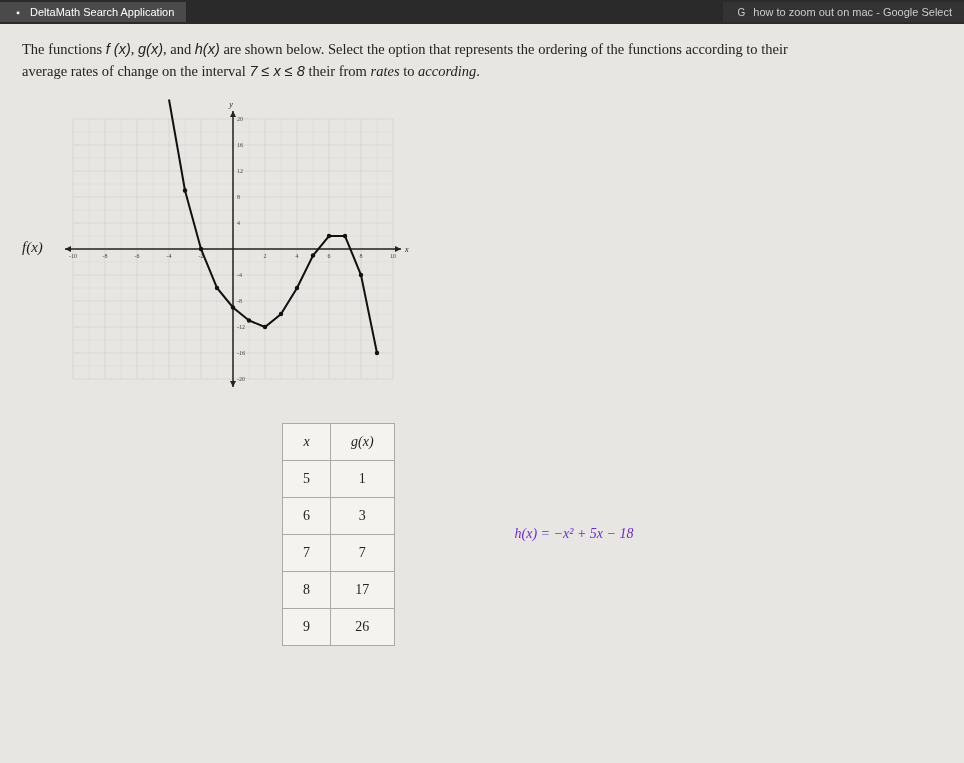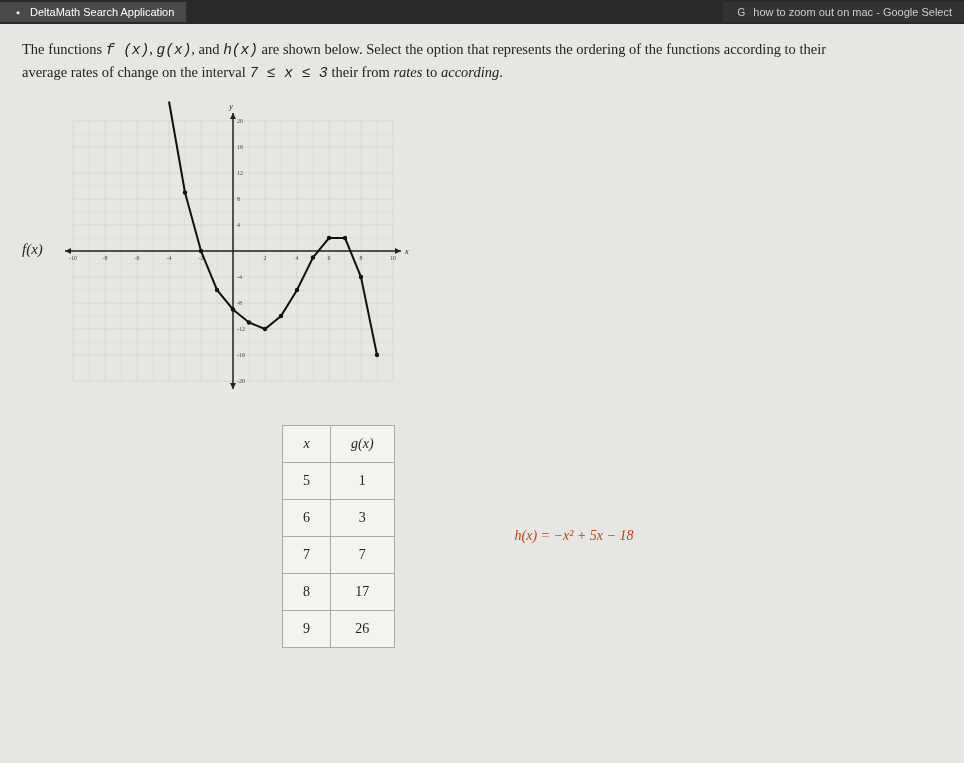--- a/index.html
+++ b/index.html
@@ -43,21 +43,21 @@
     }
     .content {
       padding: 14px 22px;
       color: #222;
     }
     .question {
       font-size: 14.5px;
       line-height: 1.55;
       margin-bottom: 4px;
     }
-    .math-it { font-style: italic; font-family: Liberation Mono, monospace; }
+    .math-it { font-style: italic; font-family: Liberation Sans, sans-serif; }
     .chart-area {
       margin: 6px auto 14px auto;
       display: flex;
       flex-direction: row;
       align-items: center;
     }
     .chart-title {
       font-style: italic;
       font-size: 15px;
       margin-bottom: 2px;
@@ -79,21 +79,21 @@
       text-align: center;
       font-size: 14px;
     }
     .data-table th {
       font-weight: normal;
       font-style: italic;
     }
     .h-formula {
       font-size: 14px;
       font-style: italic;
-      color: #c2410c;
+      color: #6d28d9;
     }
     svg { display: block; }
   </style>
 </head>
 <body>
 
 <div class="tabs">
   <div class="tab active">
     <span class="tab-icon">▪</span>
     <span>DeltaMath Search Application</span>
@@ -101,21 +101,21 @@
   <div class="tab inactive">
     <span class="tab-icon">G</span>
     <span>how to zoom out on mac - Google Select</span>
   </div>
 </div>
 
 <div class="content">
   <p class="question">
     <span>The functions </span><span class="math-it">f (x)</span>, <span class="math-it">g(x)</span>, and <span class="math-it">h(x)</span><span> are shown below. Select the option that represents the ordering of the functions according to their</span>
     <br>
-    <span>average rates of change on the interval </span><span class="math-it">7 ≤ x ≤ 3</span><span> their from </span><i>rates</i><span> to </span><i>according</i><span>.</span>
+    <span>average rates of change on the interval </span><span class="math-it">7 ≤ x ≤ 8</span><span> their from </span><i>rates</i><span> to </span><i>according</i><span>.</span>
   </p>
 
   <div class="chart-area">
     <div class="chart-title">f(x)</div>
     <svg id="chart-svg" width="380" height="320">
         <line x1="30" y1="290" x2="30" y2="30" stroke="#ccc" stroke-width="0.6"></line>
         <line x1="46" y1="290" x2="46" y2="30" stroke="#ccc" stroke-width="0.3"></line>
         <line x1="62" y1="290" x2="62" y2="30" stroke="#ccc" stroke-width="0.6"></line>
         <line x1="78" y1="290" x2="78" y2="30" stroke="#ccc" stroke-width="0.3"></line>
         <line x1="94" y1="290" x2="94" y2="30" stroke="#ccc" stroke-width="0.6"></line>

